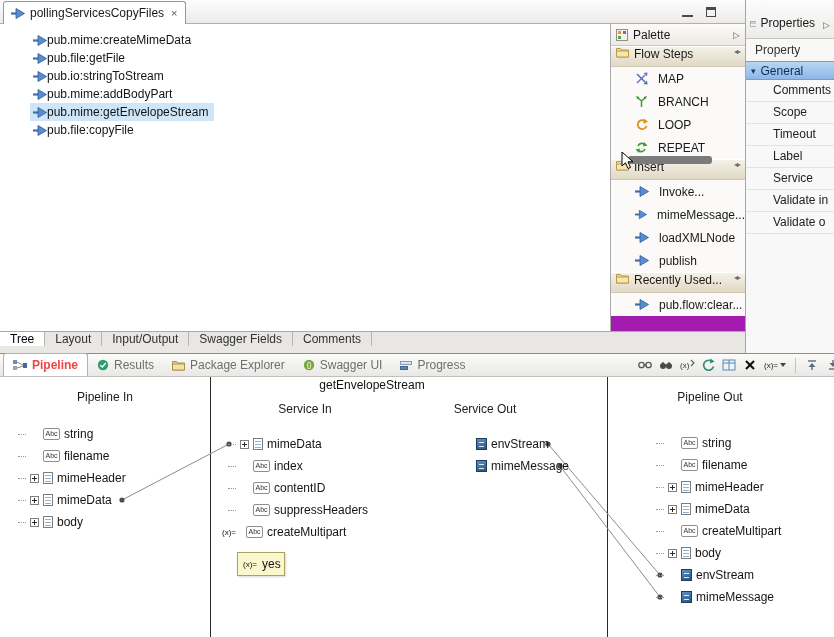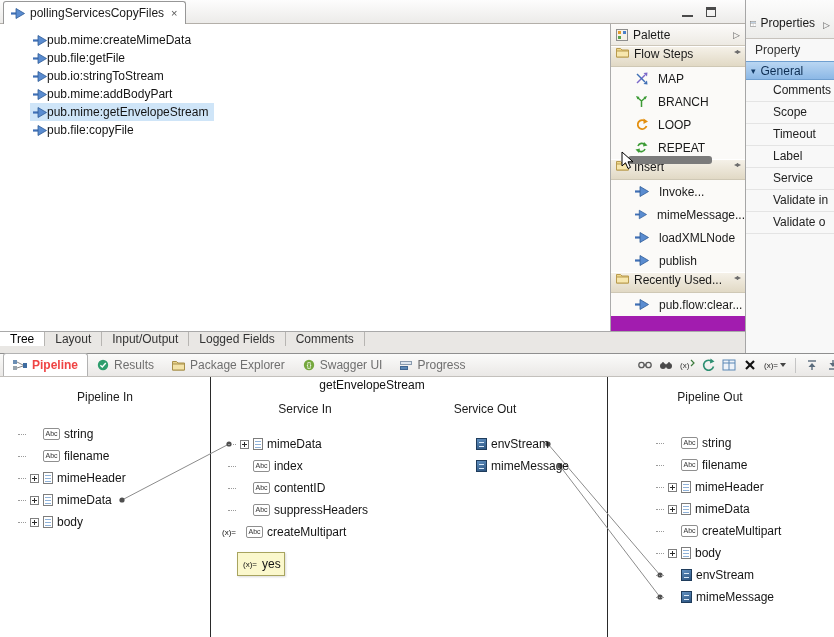--- a/index.html
+++ b/index.html
@@ -272,21 +272,21 @@
       <div class="etab active">
           <span>Tree</span>
         </div>
       <div class="etab">
           <span>Layout</span>
         </div>
       <div class="etab">
           <span>Input/Output</span>
         </div>
       <div class="etab">
-          <span>Logged Fields</span>
+          <span>Swagger Fields</span>
         </div>
       <div class="etab">
           <span>Comments</span>
         </div>
     </div>
   </div>
 
   <div class="properties">
     <div class="prop-title">
       <svg width="12" height="12" viewBox="0 0 12 12">

